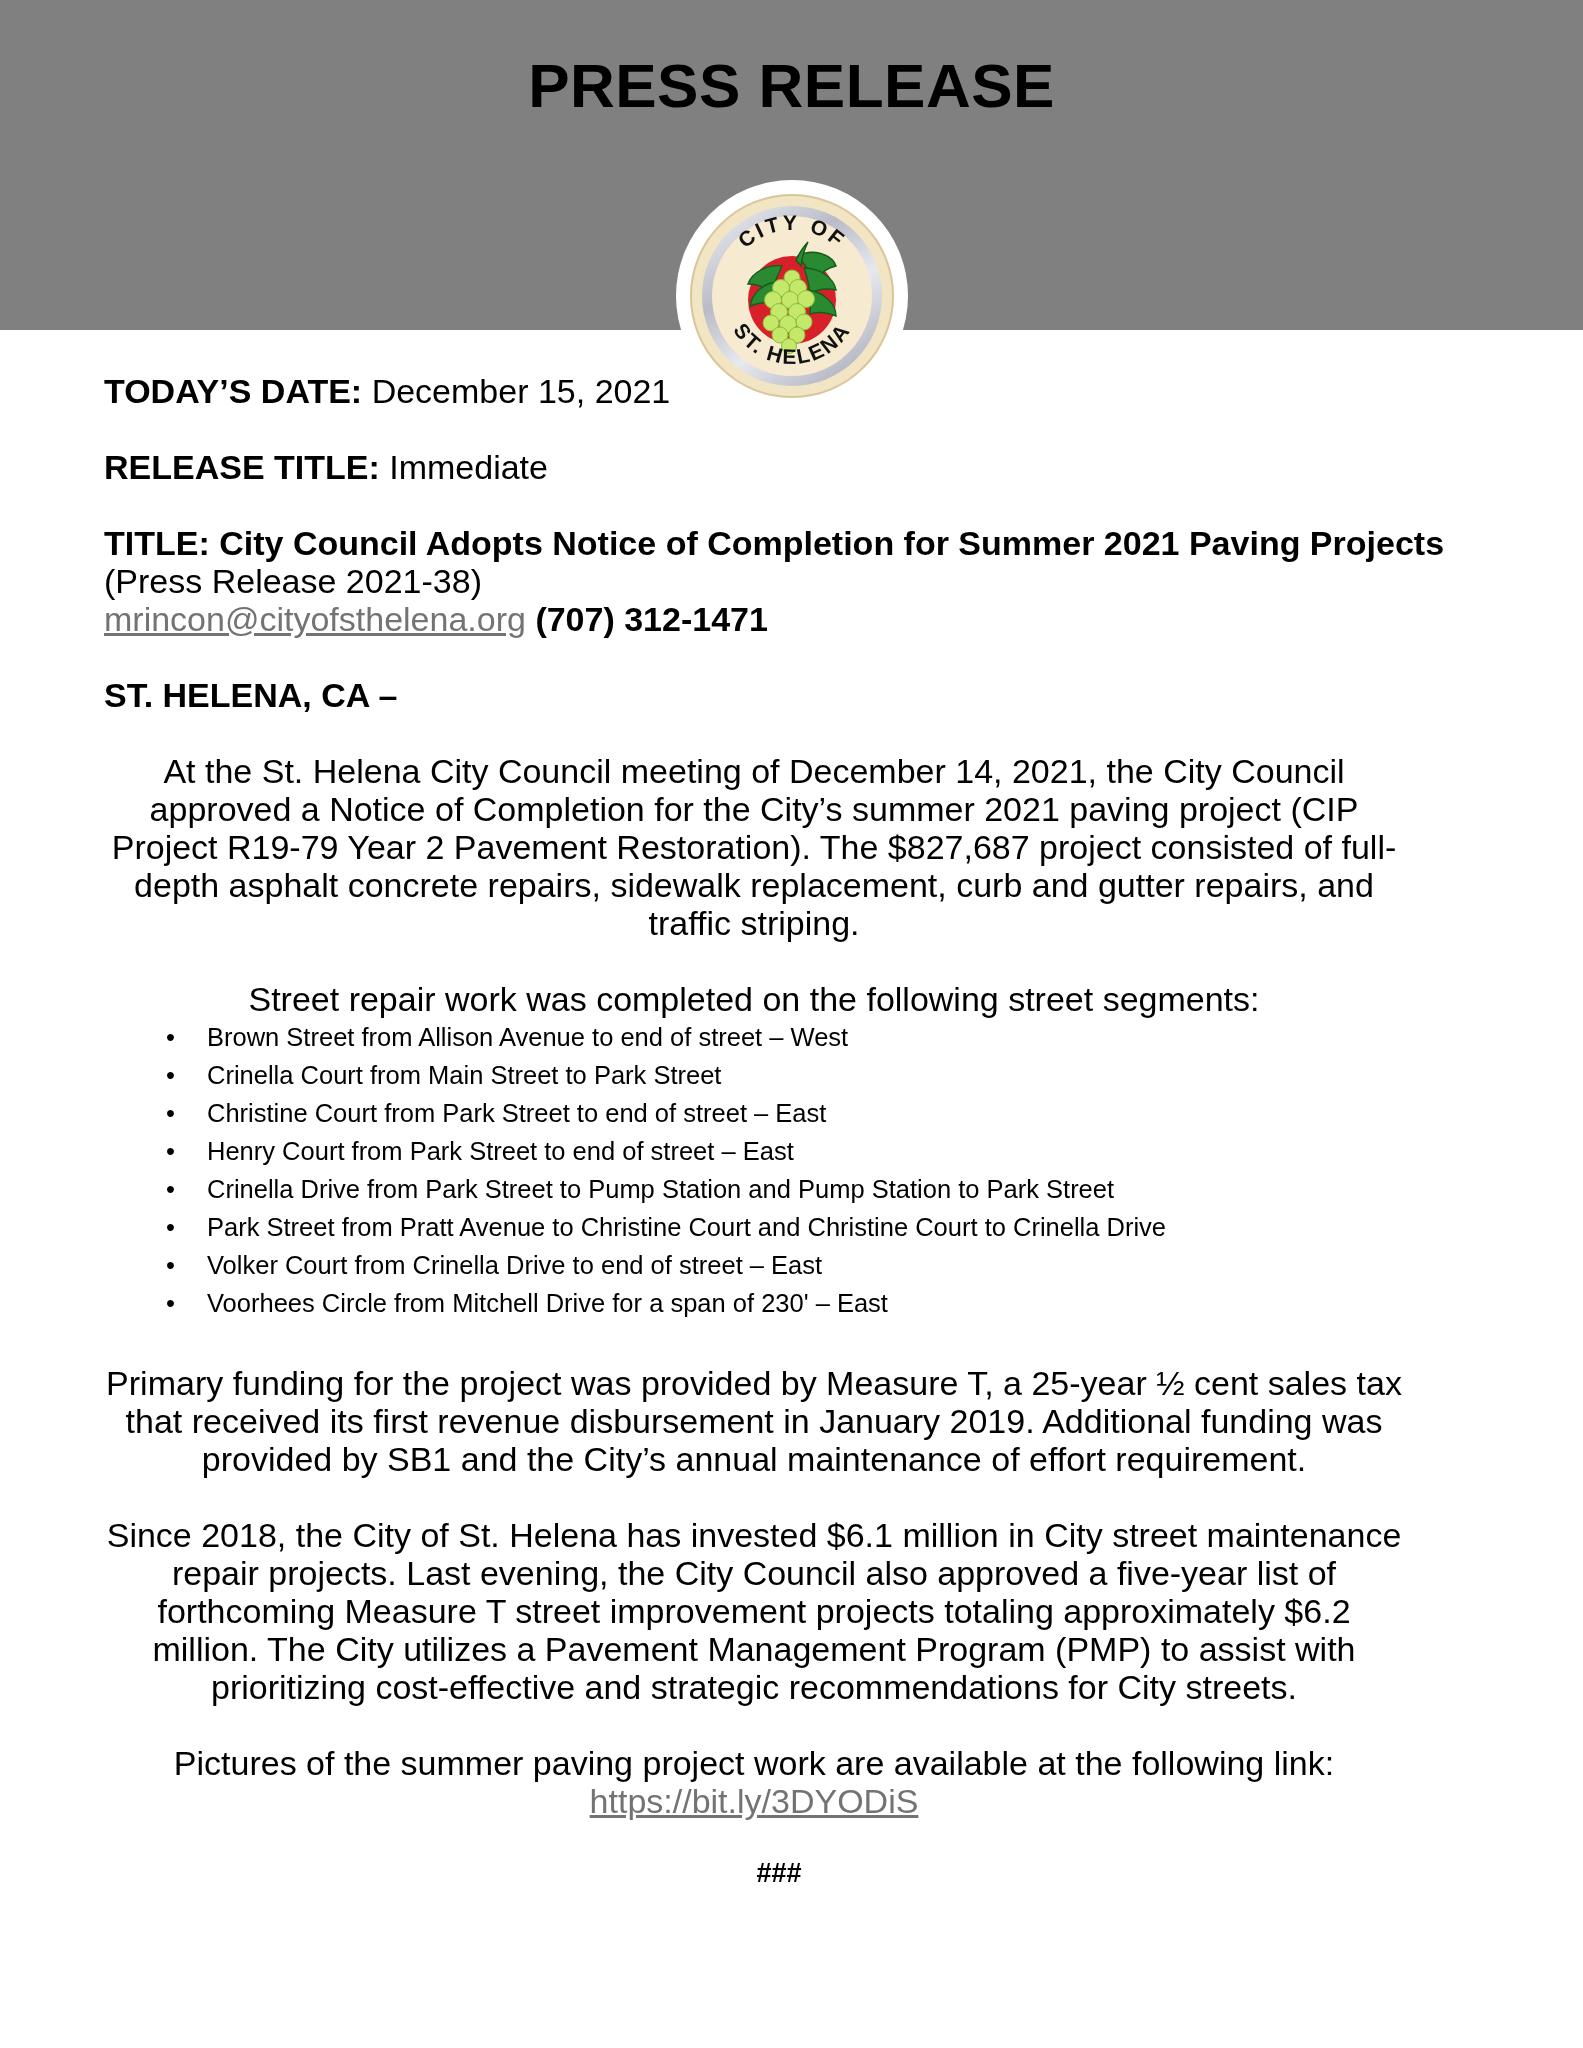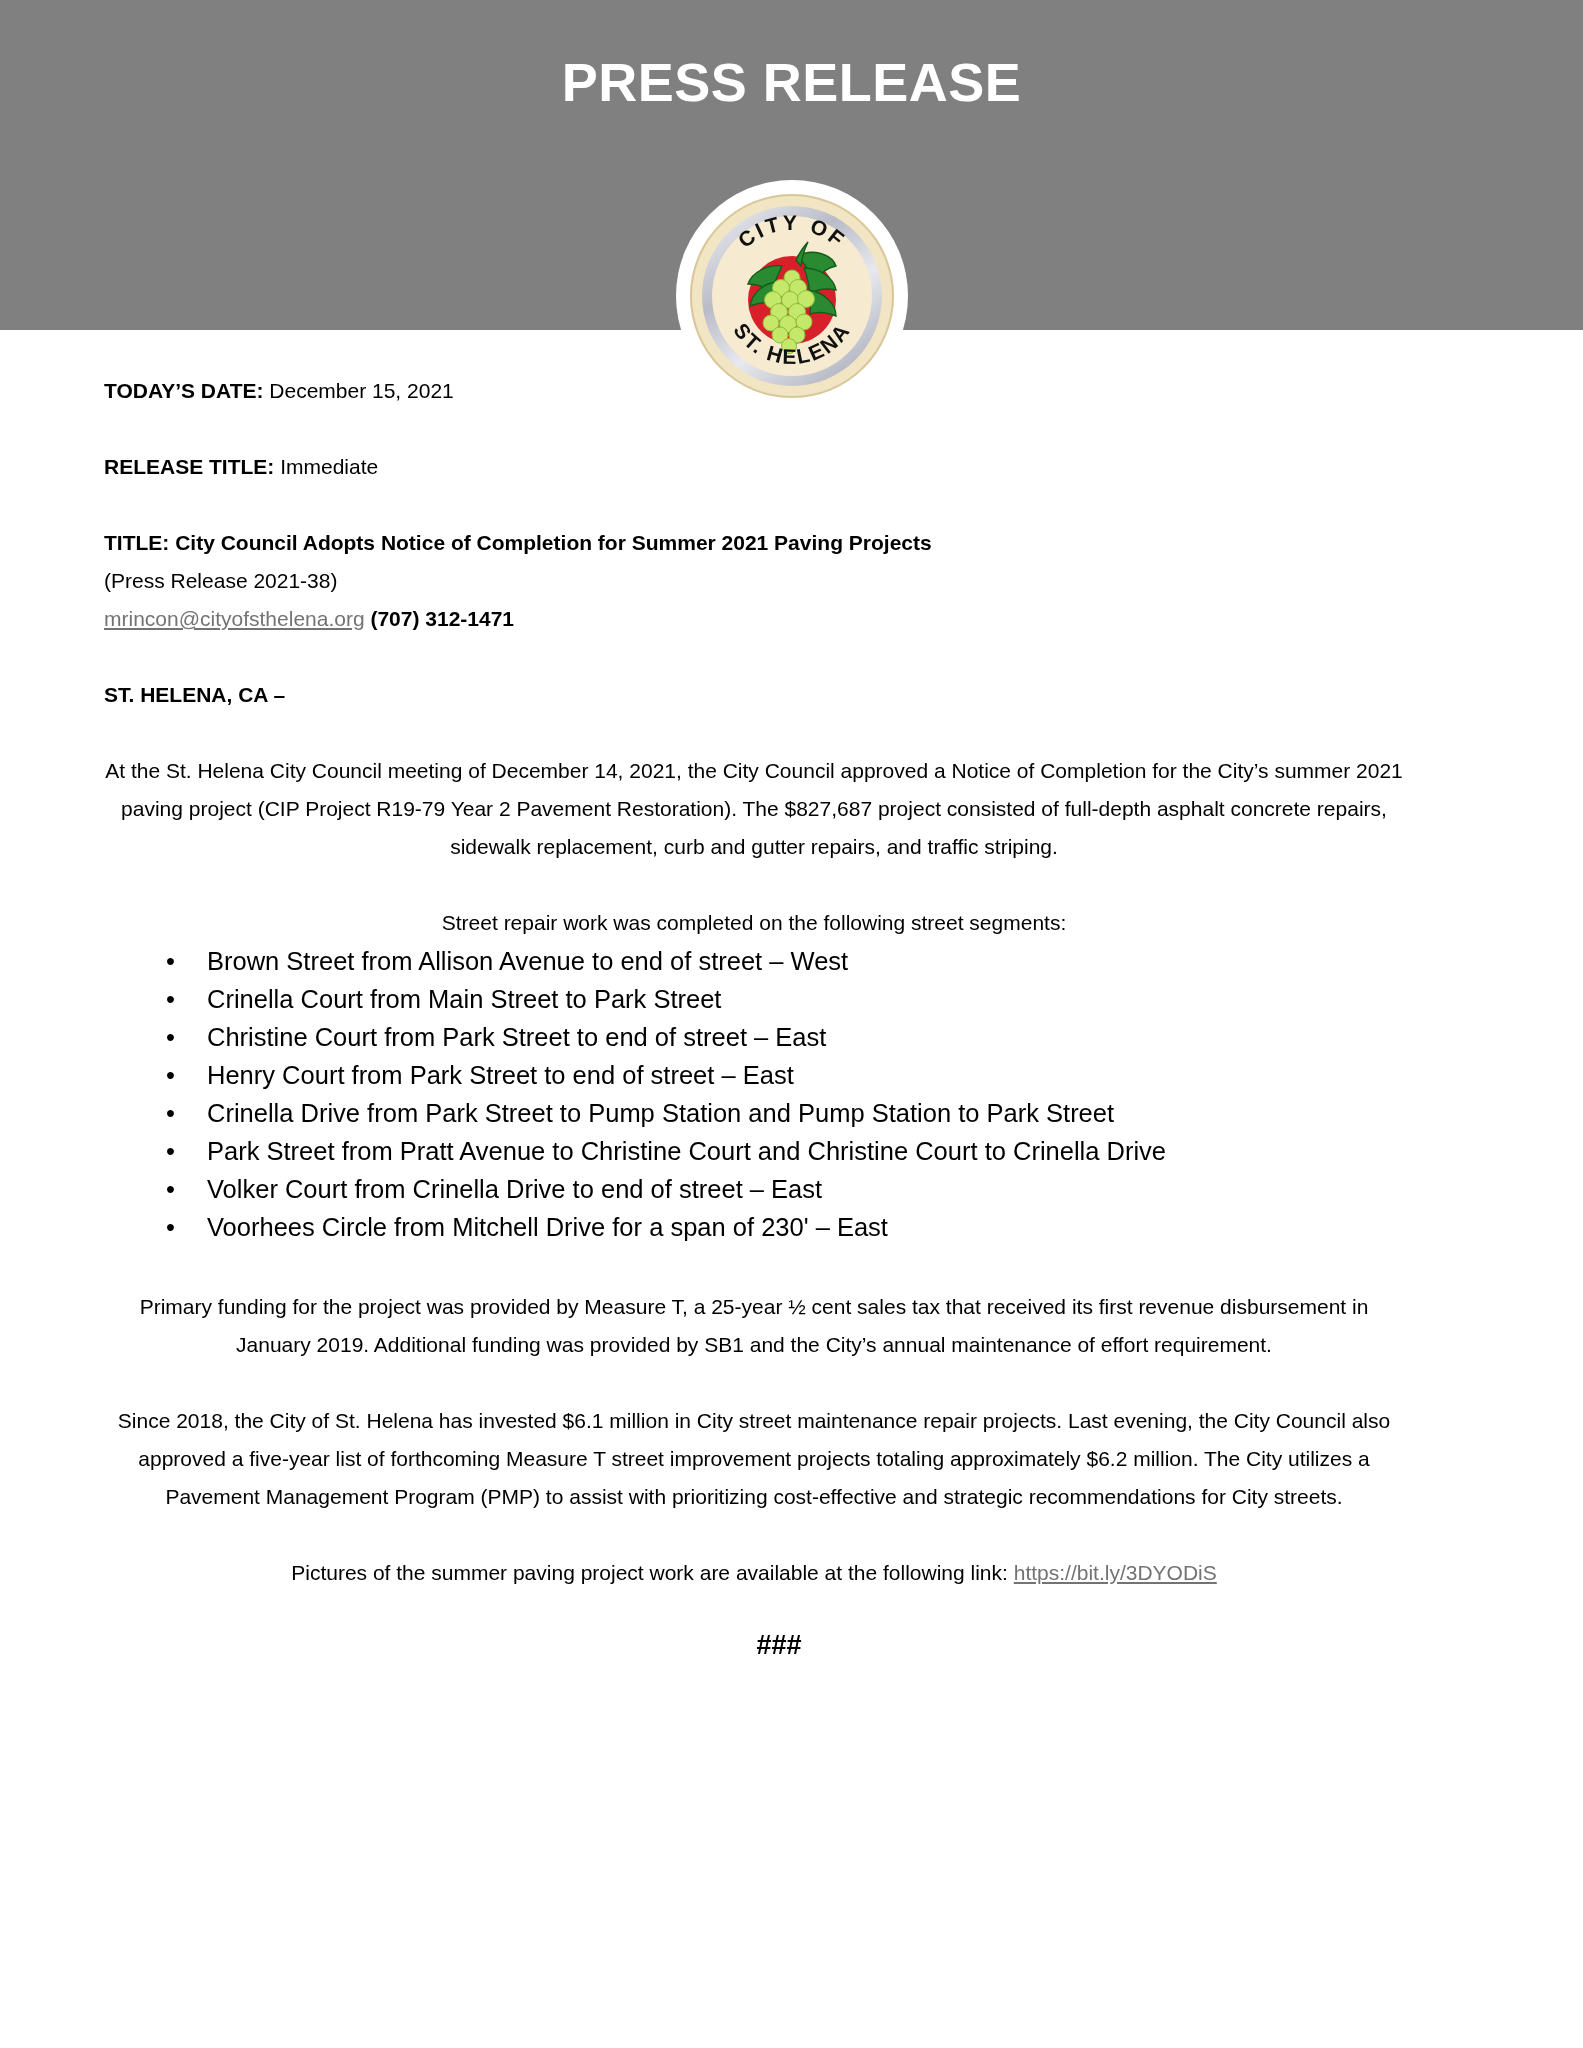--- a/index.html
+++ b/index.html
@@ -24,22 +24,22 @@
     width: 1583px;
     height: 330px;
     background: #808080;
   }
   .banner-title {
     position: absolute;
     top: 55px;
     left: 0;
     width: 1583px;
     text-align: center;
-    color: #ffffff;
-    font-size: 54px;
+    color: #000000;
+    font-size: 62px;
     font-weight: bold;
     letter-spacing: 0.5px;
     line-height: 1;
     font-family: "Liberation Sans", sans-serif;
   }
 
   
   .seal-wrap {
     position: absolute;
     top: 180px;
@@ -87,21 +87,21 @@
     top: 330px;
     left: 0;
     width: 1583px;
     padding: 0;
   }
   .page-col {
     margin-left: 104px;
     width: 1350px;
   }
   .line, .para {
-    font-size: 21px;
+    font-size: 34px;
     line-height: 38px;
     font-family: "Liberation Sans", sans-serif;
     color: #000000;
   }
   .b { font-weight: bold; }
   .spacer-sm { height: 38px; }
   .spacer-lg { height: 42px; }
 
   .meta-line { margin: 0; }
 

